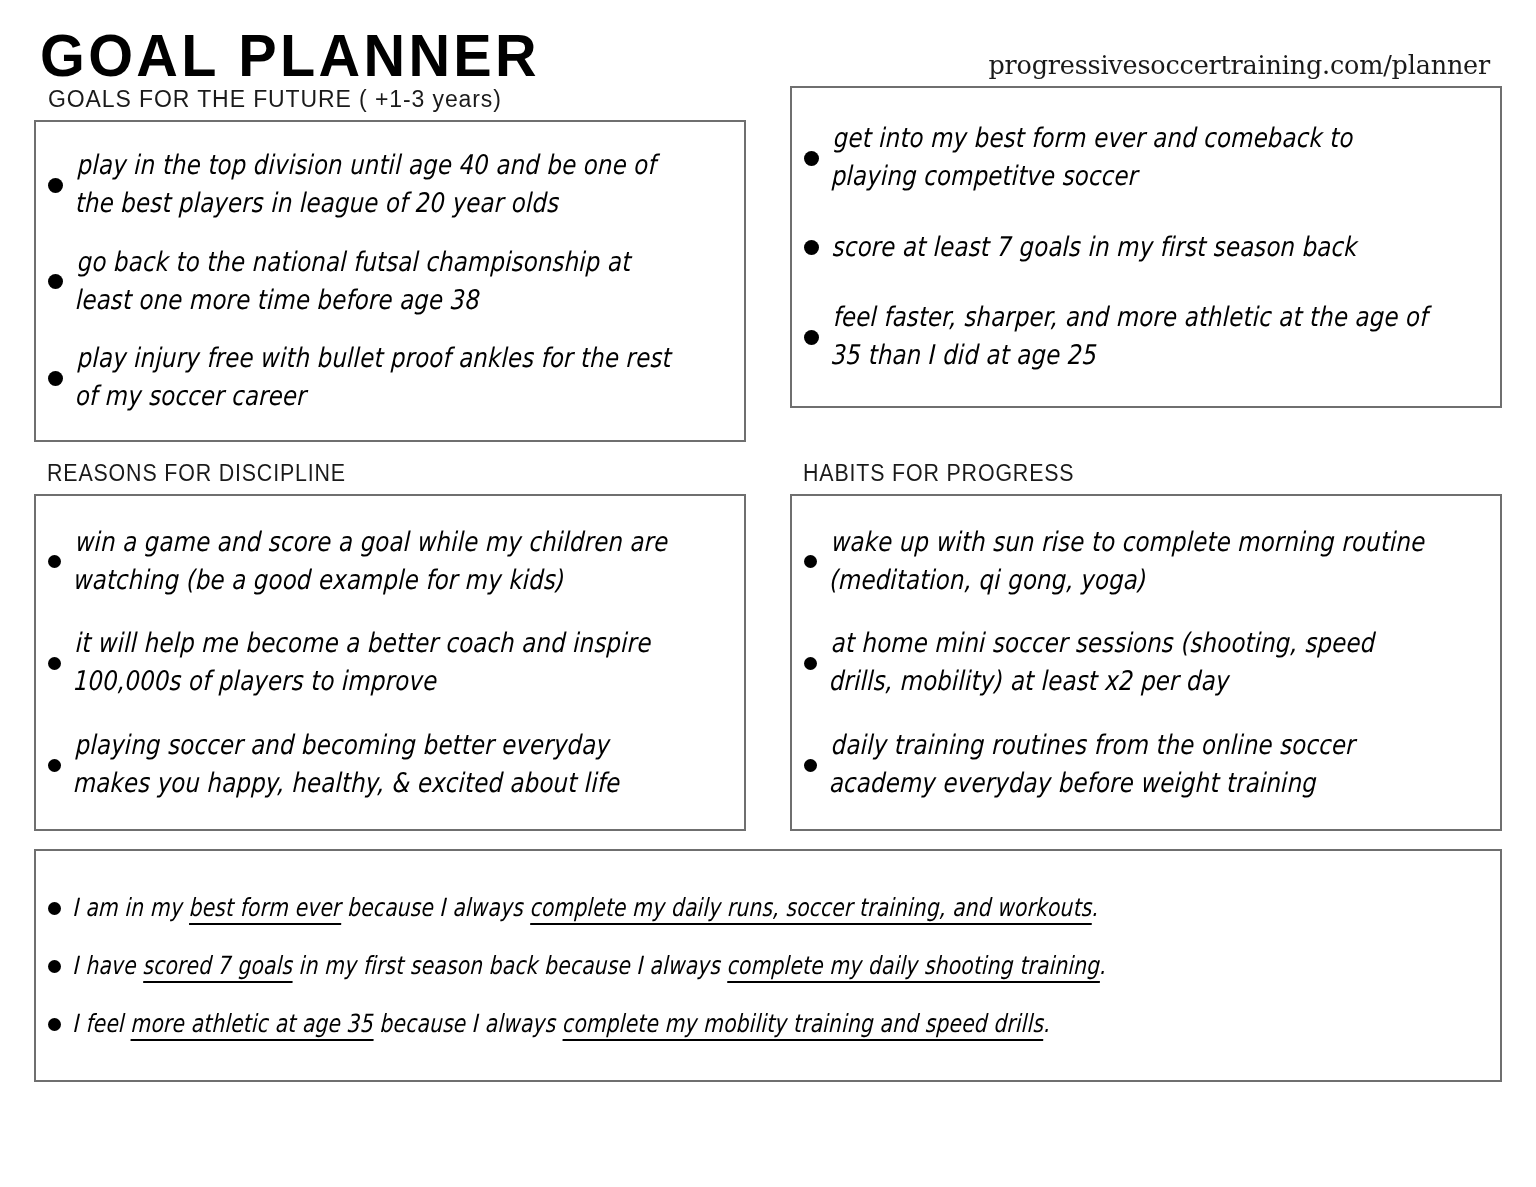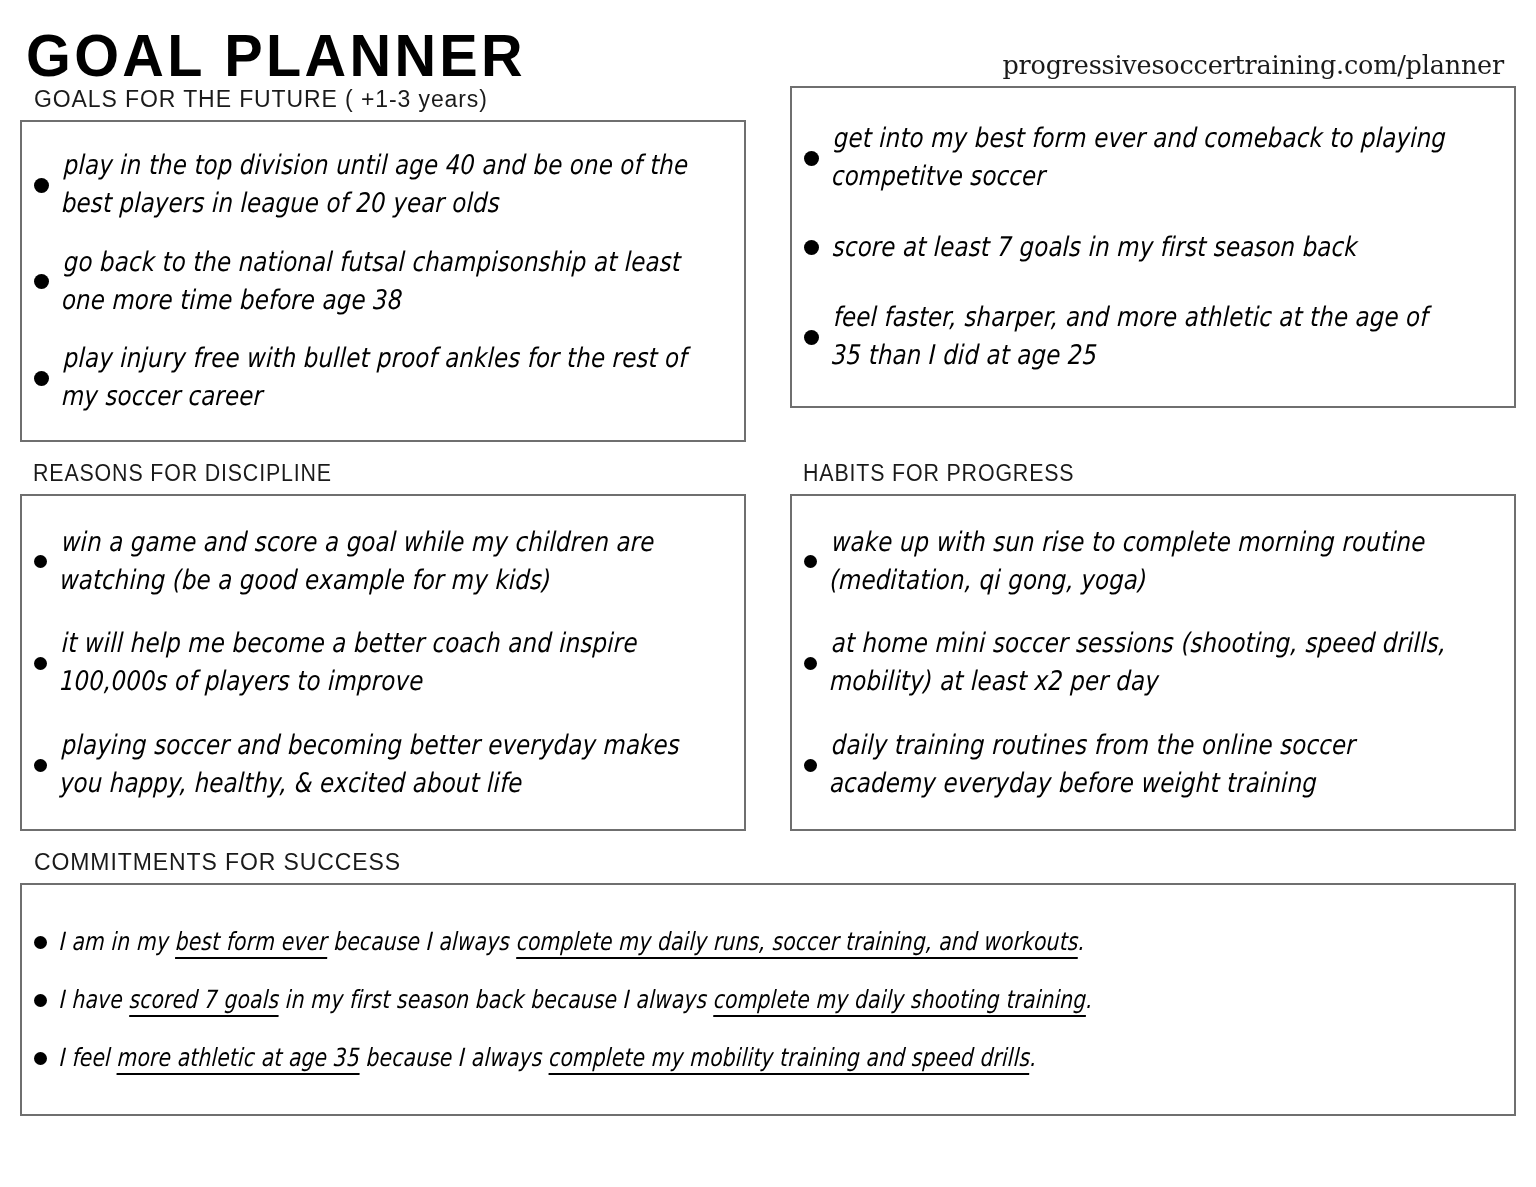--- a/index.html
+++ b/index.html
@@ -14,21 +14,21 @@
     color: #111111;
     position: relative;
     overflow: hidden;
   }
 
   .page {
     position: relative;
     width: 1536px;
     height: 1187px;
     box-sizing: border-box;
-    padding: 0 20px;
+    padding: 0 34px;
   }
 
   
   .header {
     display: flex;
     align-items: flex-end;
     justify-content: space-between;
     padding: 22px 12px 0 6px;
     height: 86px;
     box-sizing: border-box;
@@ -234,21 +234,20 @@
             <span class="hand">daily training routines from the online soccer academy everyday before weight training</span>
           </li>
         </ul>
       </div>
     </div>
 
   </div>
 
   <div style="height:18px"></div>
   <div>
-    <div class="section-label">COMMITMENTS FOR SUCCESS</div>
     <div class="box box-wide commit">
       <ul class="items">
 
         <li class="item">
           <span class="bullet small"></span>
           <span class="hand"><span>I am in my </span><span class="u">best form ever</span><span> because I always </span><span class="u">complete my daily runs, soccer training, and workouts</span><span>.</span></span>
         </li>
 
         <li class="item">
           <span class="bullet small"></span>

